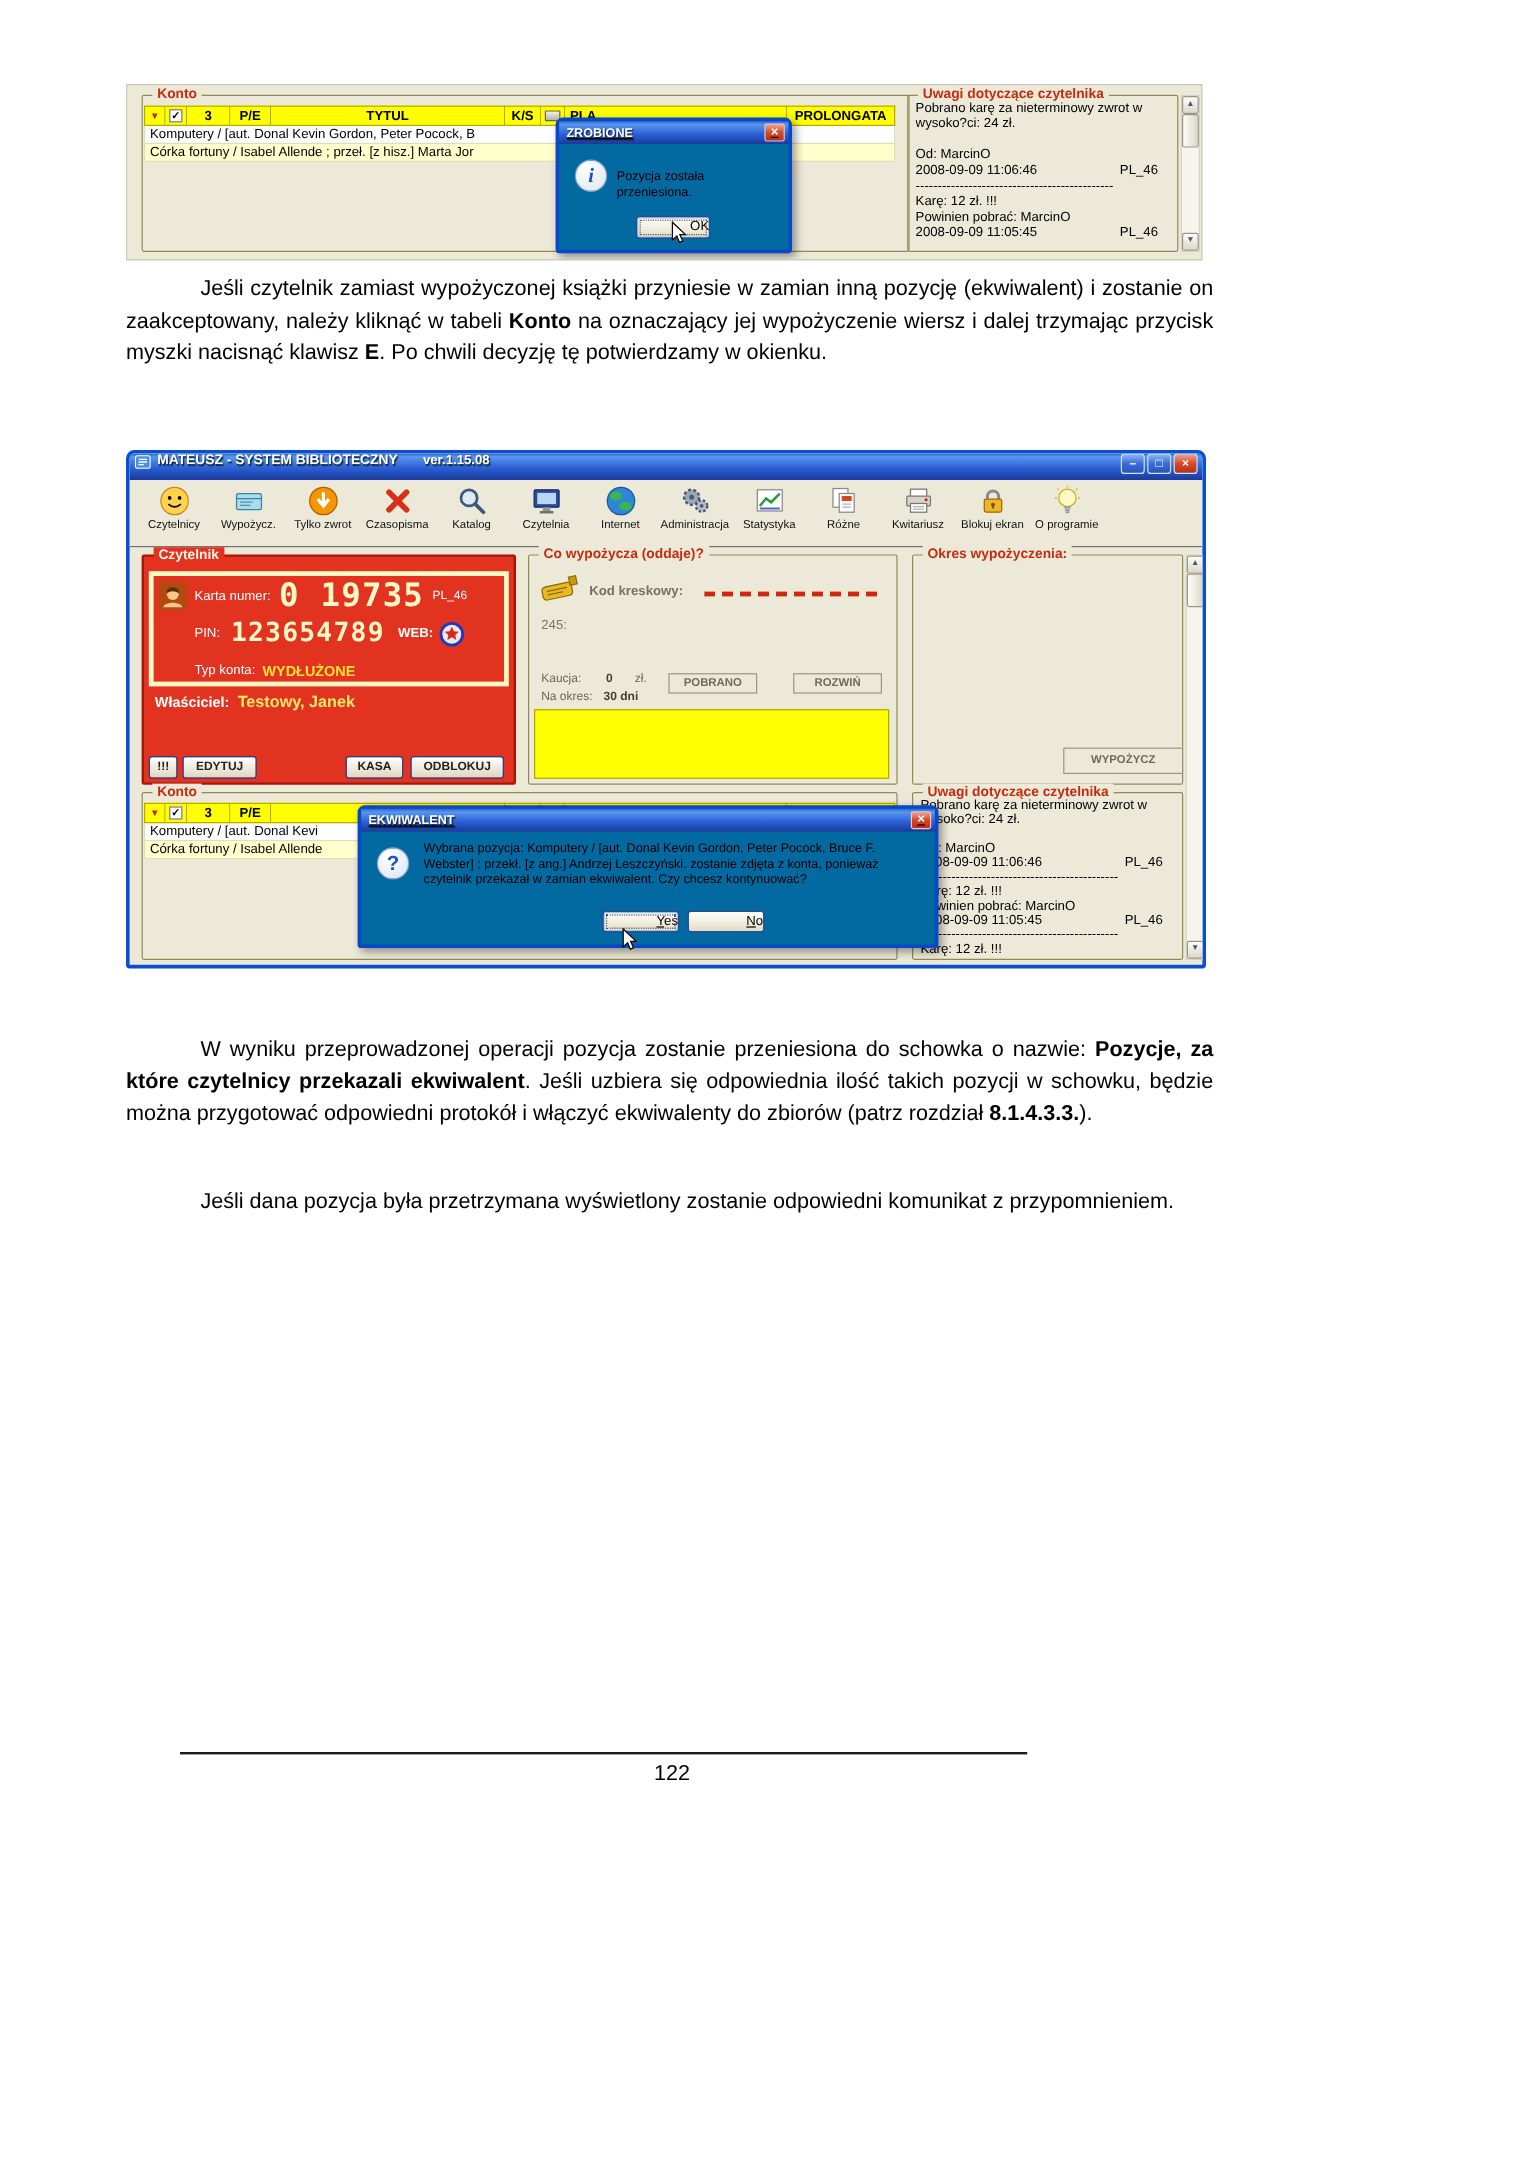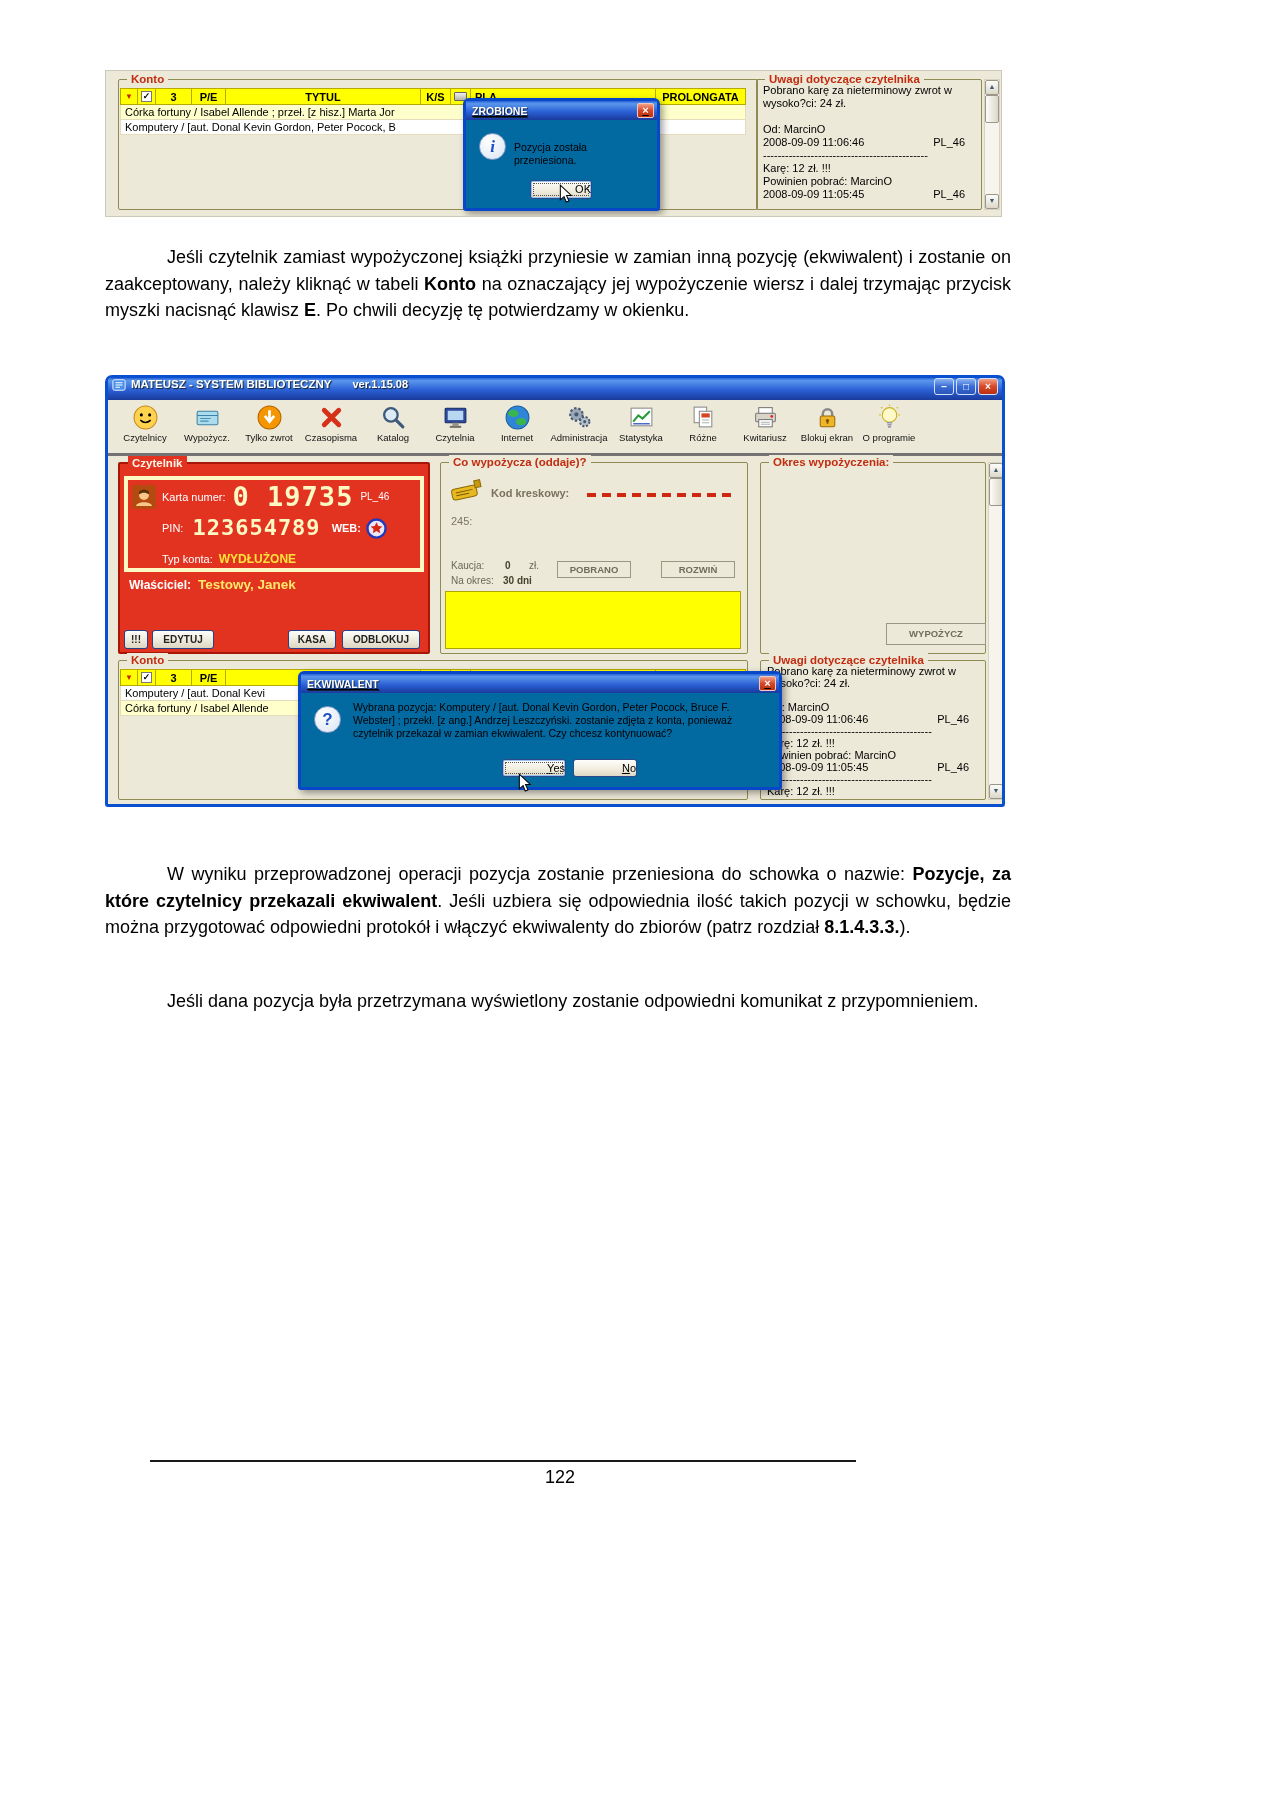--- a/index.html
+++ b/index.html
@@ -1,21 +1,21 @@
 <!DOCTYPE html>
 <html><head>
 <meta charset="utf-8">
 <style>
   * { box-sizing:border-box; margin:0; padding:0; }
   html,body { width:1273px; height:1800px; }
   body { background:#fff; font-family:"Liberation Sans",sans-serif; position:relative; }
 
   
   .para { position:absolute; width:906px; font-size:18px; line-height:26.5px; text-align:justify; color:#000; text-indent:62px; }
-  #p1 { left:105px; top:244px; }
+  #p1 { left:105px; top:227px; }
   #p2 { left:105px; top:861px; }
   #p3 { left:105px; top:988px; }
   .footer-rule { position:absolute; left:150px; top:1460px; width:706px; border-top:2px solid #1a1a1a; }
   .page-num { position:absolute; left:500px; top:1467px; width:120px; text-align:center; font-size:18px; color:#000; }
 
   
   .shot { position:absolute; background:#ece9d8; overflow:hidden; }
   #shot1 { left:105px; top:70px; width:897px; height:147px; border:1px solid #ccc8ba; }
   #shot2 { left:105px; top:375px; width:900px; height:432px; border:3px solid #0a4fd0; border-radius:7px 7px 3px 3px; }
 
@@ -79,21 +79,21 @@
 
   
   .titlebar { position:absolute; left:0; top:0; right:0; height:22px; background:linear-gradient(180deg,#2a63d8 0%,#5a96ec 12%,#2a5fd4 55%,#1a3a9c 100%); display:flex; align-items:flex-start; padding:0 4px; gap:5px; z-index:2; }
   .app-icon { width:14px; height:14px; }
   .title-text { color:#fff; font-weight:bold; font-size:11.5px; text-shadow:1px 1px 1px #123; }
   .title-ver { color:#fff; font-weight:bold; font-size:11px; margin-left:16px; text-shadow:1px 1px 1px #123; }
   .caption-btns { margin-left:auto; display:flex; gap:2px; }
   .cap-btn { width:20px; height:17px; border-radius:3px; border:1px solid #cfe0f8; background:linear-gradient(180deg,#8ab4f0,#3a6cd8 50%,#2a54b8); color:#fff; font-size:10px; line-height:15px; text-align:center; font-weight:bold; }
   .cap-btn.close { background:linear-gradient(180deg,#f0a088,#d84828 50%,#b83010); }
 
-  .toolbar { position:absolute; left:0; top:22px; right:0; height:56px; background:#ece9d8; border-bottom:3px solid #737373; display:flex; align-items:flex-start; padding:4px 0 0 6px;text-align:right; }
+  .toolbar { position:absolute; left:0; top:22px; right:0; height:56px; background:#ece9d8; border-bottom:1px solid #737373; display:flex; align-items:flex-start; padding:4px 0 0 6px;text-align:right; }
   .tb-item { width:62px; display:flex; flex-direction:column; align-items:center; gap:1px; }
   .tb-icon { width:27px; height:27px; } .tb-icon svg { width:100%; height:100%; }
   .tb-label { font-size:9.5px; color:#111; white-space:nowrap; }
 
   #czyt-grp { left:10px; top:84px; width:312px; height:192px; background:#e23220; border:2px solid #a81608; }
   #czyt-grp > .grp-label { background:#e23220; color:#fff7e8; }
   .czyt-inner { position:absolute; left:4px; top:12px; width:300px; height:96px; border:4px solid #fef9c3; }
   .czyt-row { position:absolute; display:flex; align-items:center; color:#fff; font-size:11px; }
   .lcd { font-family:"DejaVu Sans Mono",monospace; font-weight:bold; color:#fef9c3; letter-spacing:1px; line-height:1; }
   .lcd-big { font-size:27px; } .lcd-mid { font-size:22px; }
@@ -137,22 +137,22 @@
         <div class="th c-num">3</div>
         <div class="th c-pe">P/E</div>
         <div class="th c-tytul">TYTUL</div>
         <div class="th c-ks">K/S</div>
         <div class="th c-print">
             <span class="printer-glyph"></span>
           </div>
         <div class="th c-pla">PLA</div>
         <div class="th c-prol">PROLONGATA</div>
       </div>
+      <div class="krow">Komputery / [aut. Donal Kevin Gordon, Peter Pocock, B</div>
       <div class="krow alt">Córka fortuny / Isabel Allende ; przeł. [z hisz.] Marta Jor</div>
-      <div class="krow">Komputery / [aut. Donal Kevin Gordon, Peter Pocock, B</div>
     </div>
   </div>
 
   <div class="grp" id="s1-uwagi">
     <span class="grp-label">Uwagi dotyczące czytelnika</span>
     <div class="uwagi-body">
       <div class="uline">Pobrano karę za nieterminowy zwrot w</div>
       <div class="uline">wysoko?ci: 24 zł.</div>
       <div class="uline">&nbsp;</div>
       <div class="uline">Od: MarcinO</div>

